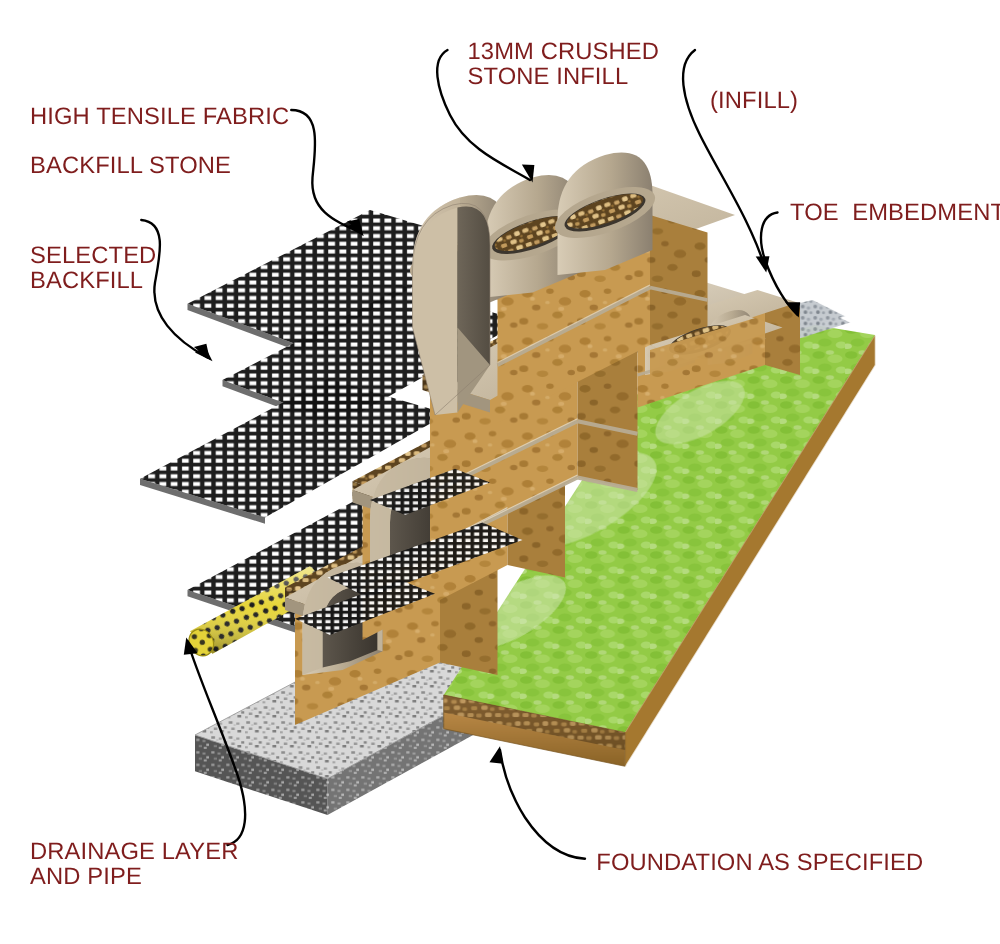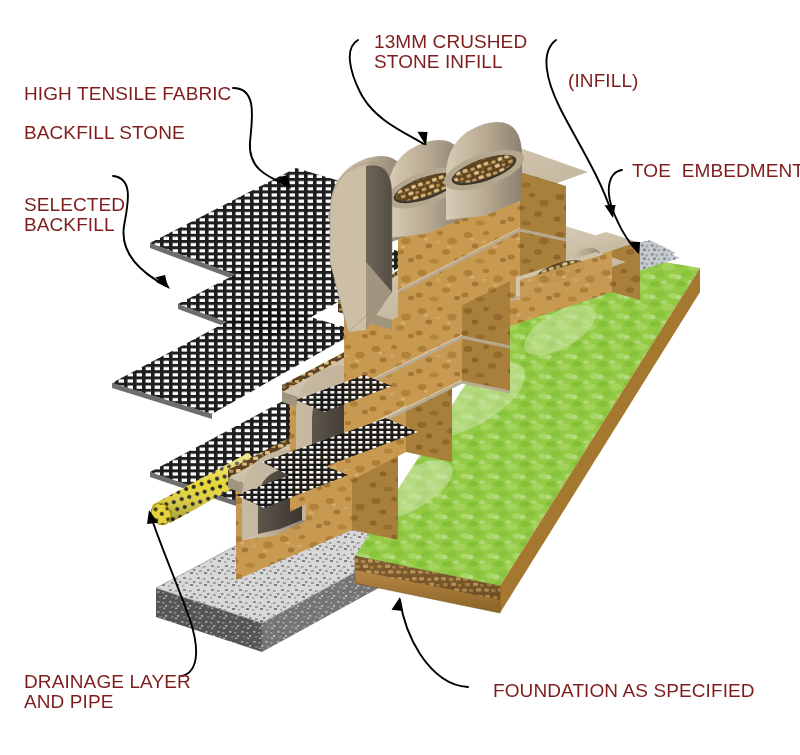--- a/index.html
+++ b/index.html
@@ -373,15 +373,15 @@
   <div class="callout-text" style="left:24px;top:171px;margin-top:24px;"><span>SELECTED</span><br><span>BACKFILL</span></div>
 
   <div class="callout-text" style="left:374px;top:32px;"><span>13MM CRUSHED</span><br><span>STONE INFILL</span></div>
 
   <div class="callout-text" style="left:568px;top:32px;"><br><br><span>(INFILL)</span></div>
 
   <div class="callout-text" style="left:24px;top:672px;"><span>DRAINAGE LAYER</span><br><span>AND PIPE</span></div>
 
   <div class="callout-text" style="left:632px;top:161px;"><span>TOE  EMBEDMENT</span></div>
 
-  <div class="callout-text" style="left:477px;top:681px;margin-left:16px;"><span>FOUNDATION AS SPECIFIED</span></div>
+  <div class="callout-text" style="left:477px;top:681px;"><span>FOUNDATION AS SPECIFIED</span></div>
 
 </div>
 
 </body></html>

